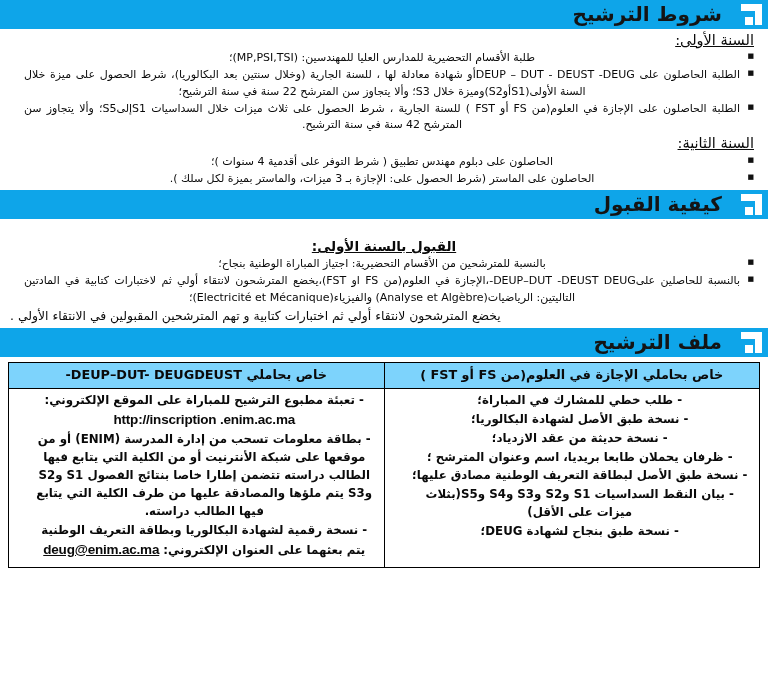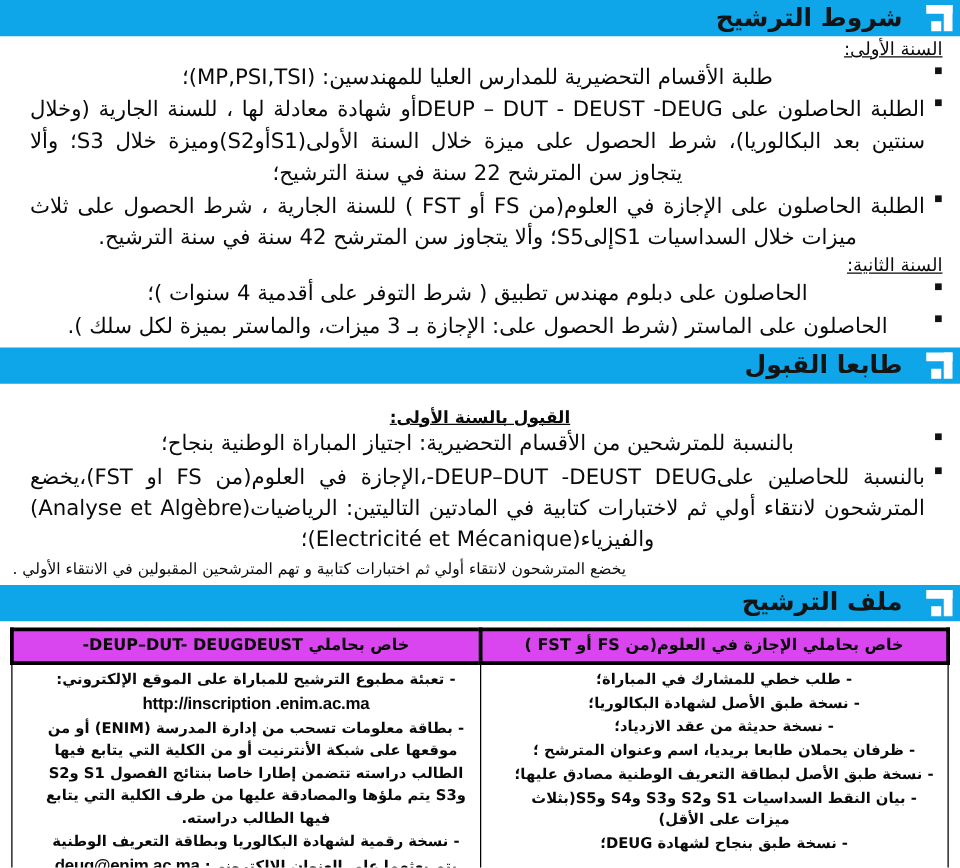--- a/index.html
+++ b/index.html
@@ -94,21 +94,21 @@
     line-height: 1.25;
   }
 
   ul.bul {
     list-style: none;
     margin: 0;
     padding: 0;
   }
   ul.bul > li {
     position: relative;
-    font-size: 17px;
+    font-size: 11px;
     line-height: 1.48;
     text-align: justify;
     text-align-last: center;
     margin: 0 0 1px 0;
     padding: 0 18px 0 14px;
   }
   ul.bul > li::before {
     content: "\25A0";
     position: absolute;
     right: 4px;
@@ -126,22 +126,22 @@
 
   
   .tbl-wrap { padding: 5px 8px 0 8px; }
   table.docfile {
     width: 100%;
     border-collapse: collapse;
     table-layout: fixed;
     border: 1px solid #000;
   }
   table.docfile th {
-    background: #d946ef;
-    border: 3px solid #000000;
+    background: #7dd3fc;
+    border: 1px solid #000000;
     font-size: 12.8px;
     font-weight: bold;
     padding: 4px 6px 5px 6px;
     text-align: center;
     line-height: 1.2;
   }
   table.docfile td {
     border: 1px solid #000;
     vertical-align: top;
     padding: 3px 7px 6px 7px;
@@ -188,21 +188,21 @@
     <li>الحاصلون على الماستر (شرط الحصول على: الإجازة بـ 3 ميزات، والماستر بميزة لكل سلك ).</li>
   </ul>
 </div>
 
 <div class="band">
   <div class="band-logo">
     <span class="l-h"></span>
       <span class="l-v"></span>
       <span class="l-sq"></span>
   </div>
-  <div class="band-title">طابعا القبول</div>
+  <div class="band-title">كيفية القبول</div>
 </div>
 
 <div class="block">
   <div class="sub-head-c">القبول بالسنة الأولى:</div>
   <ul class="bul">
     <li>بالنسبة للمترشحين من الأقسام التحضيرية: اجتياز المباراة الوطنية بنجاح؛</li>
     <li>بالنسبة للحاصلين علىDEUP–DUT -DEUST  DEUG-،الإجازة في العلوم(من FS او FST)،يخضع المترشحون لانتقاء أولي ثم لاختبارات كتابية في المادتين التاليتين: الرياضيات(Analyse et Algèbre) والفيزياء(Electricité et Mécanique)؛</li>
   </ul>
   <div class="plain-line">يخضع المترشحون لانتقاء أولي ثم اختبارات كتابية و تهم المترشحين المقبولين في الانتقاء الأولي .</div>
 </div>

